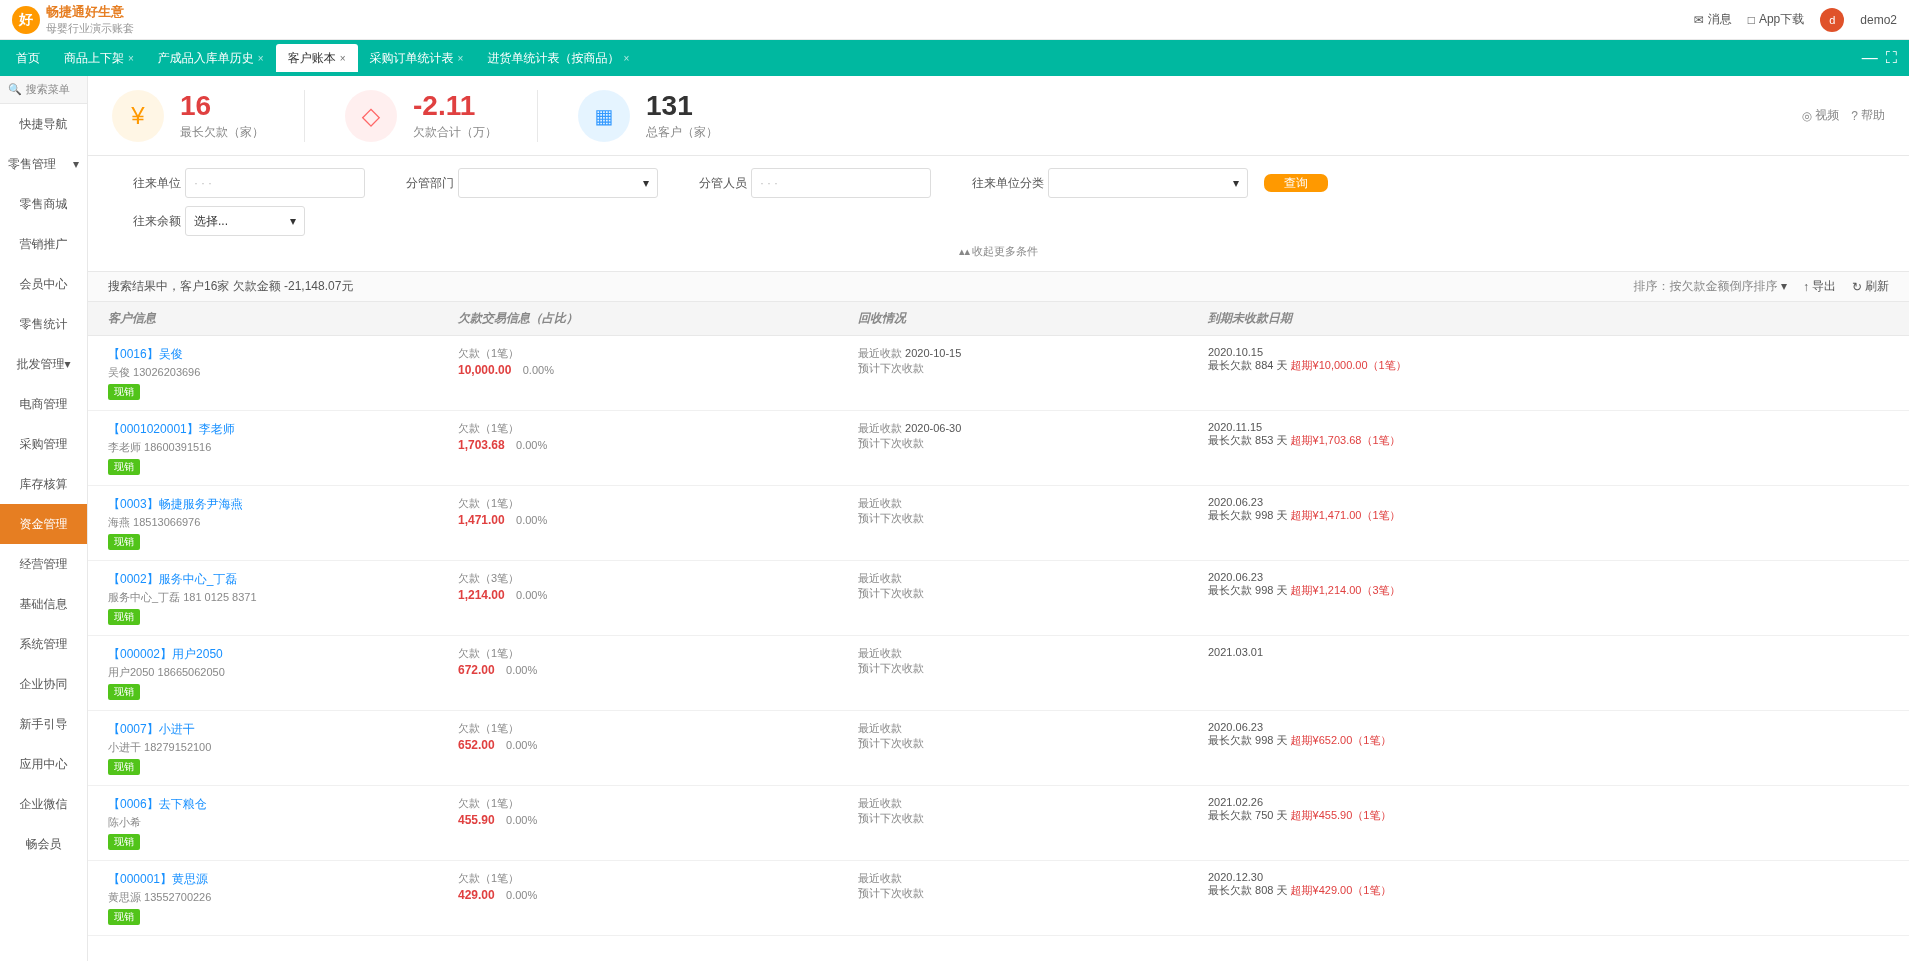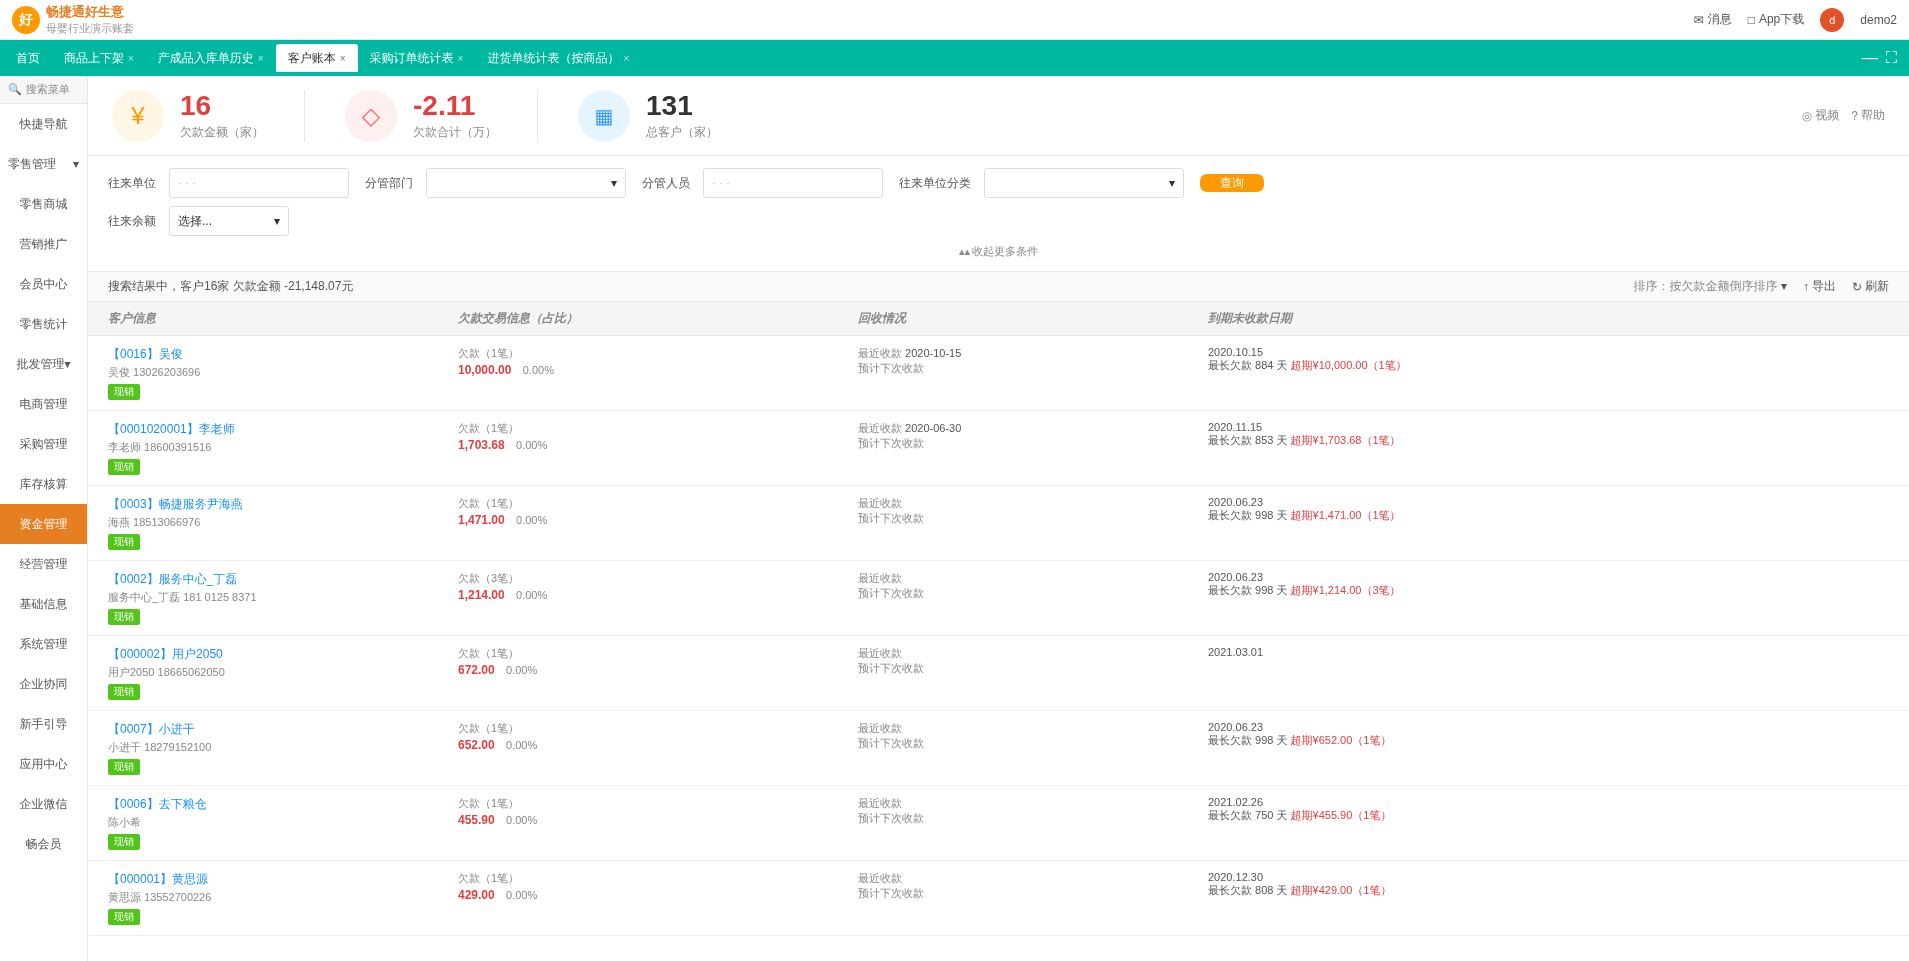--- a/index.html
+++ b/index.html
@@ -173,21 +173,21 @@
       border-bottom: 1px solid #e8e8e8;
     }
     .filter-row {
       display: flex;
       align-items: center;
       gap: 16px;
       margin-bottom: 8px;
       flex-wrap: wrap;
     }
     .filter-field {
-      display: flex; align-items: center; gap: 13px;
+      display: flex; align-items: center; gap: 4px; margin-left: 25px;
     }
     .filter-label { font-size: 12px; color: #555; white-space: nowrap; }
     .filter-input {
       height: 30px;
       width: 180px;
       border: 1px solid #ddd;
       border-radius: 3px;
       padding: 0 8px;
       font-size: 12px;
       display: flex; align-items: center; justify-content: space-between;
@@ -419,21 +419,21 @@
     </div>
   </div>
 
   <div class="content-area">
 
     <div class="stats-bar">
       <div class="stat-card">
         <div class="stat-icon orange">¥</div>
         <div class="stat-info">
           <span class="stat-value red">16</span>
-          <span class="stat-label">欠款金额（家）</span>
+          <span class="stat-label">最长欠款（家）</span>
         </div>
       </div>
       <div class="stat-card">
         <div class="stat-icon pink">◇</div>
         <div class="stat-info">
           <span class="stat-value red">-2.11</span>
           <span class="stat-label">欠款合计（万）</span>
         </div>
       </div>
       <div class="stat-card" style="border-right: none;">

